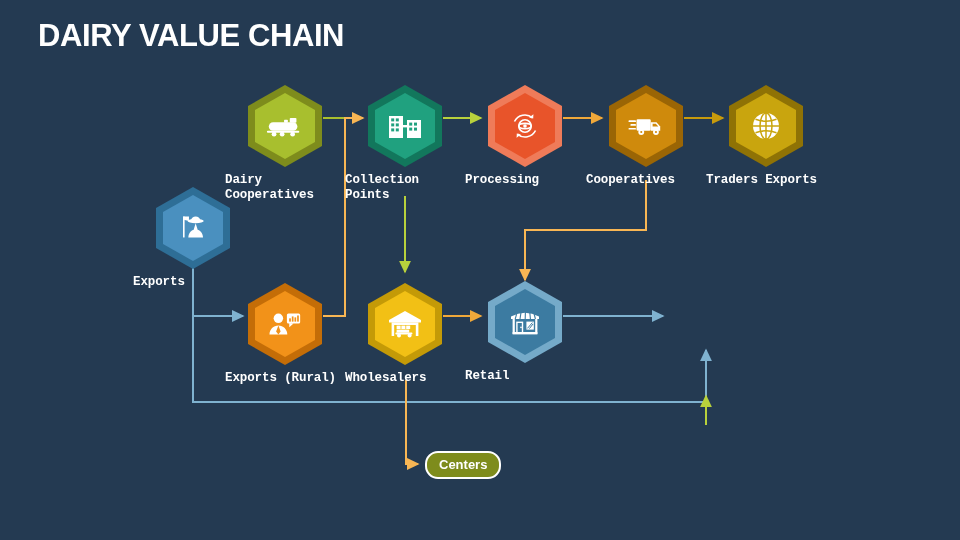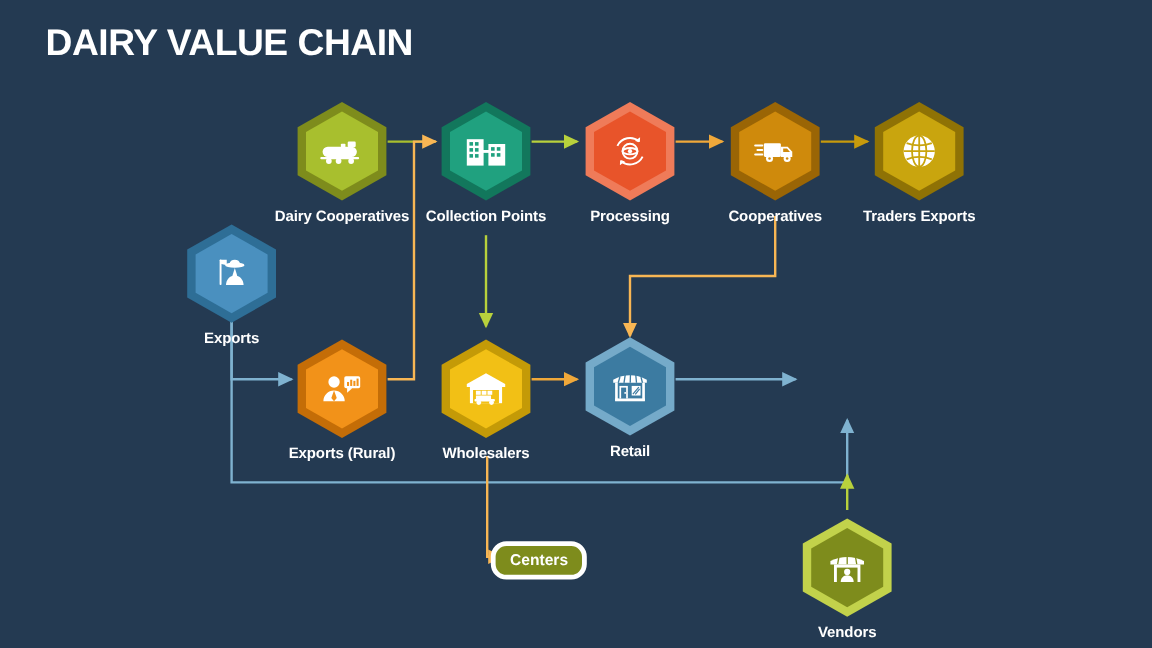--- a/index.html
+++ b/index.html
@@ -15,38 +15,38 @@
   #title{
     position:absolute;left:38px;top:18px;
     font-size:31px;font-weight:bold;letter-spacing:-0.4px;
     color:#ffffff;white-space:nowrap;
   }
 
   
   #wires{position:absolute;left:0;top:0;width:960px;height:540px;}
 
   
-  .node{position:absolute;width:120px;margin-left:-60px;text-align:center;}
+  .node{position:absolute;width:120px;margin-left:-60px;font-family:Liberation Mono, monospace;}
   .hexwrap{position:relative;width:76px;height:84px;margin:0 auto;}
   .hexwrap svg{position:absolute;left:0;top:0;}
   .hexicon{
     position:absolute;left:0;top:0;width:76px;height:84px;
     display:flex;align-items:center;justify-content:center;
   }
   .hexicon svg{position:static;}
   .caption{
     margin-top:5px;color:#ffffff;font-size:12.5px;font-weight:bold;
     line-height:15px;letter-spacing:-0.1px;
   }
 
   
   #centers{
-    position:absolute;left:409px;top:451px;
+    position:absolute;left:425px;top:451px;
     padding:4px 12px 5px 12px;
-    background:#7e8c1c;border:4px solid #ffffff;border-radius:13px;
+    background:#7e8c1c;border:2px solid #ffffff;border-radius:13px;
     color:#ffffff;font-size:13px;font-weight:bold;line-height:15px;
   }
 </style>
 </head>
 <body>
 
 <div id="stage">
 
   <div id="title">DAIRY VALUE CHAIN</div>
 
@@ -308,39 +308,16 @@
             <line x1="19.4" y1="21.4" x2="24.4" y2="15.6"></line>
             <line x1="21.4" y1="21.6" x2="25" y2="17"></line>
           </g>
         </svg>
       </span>
     </div>
     <div class="caption">Retail</div>
   </div>
 
 
-  <div class="node" style="left:706px;top:431px;">
-    <div class="hexwrap">
-      <svg width="76" height="84" viewBox="0 0 76 84">
-        <polygon points="38,1 75,22 75,62 38,83 1,62 1,22" fill="#c2d24b"></polygon>
-        <polygon points="38,9 68,26 68,58 38,75 8,58 8,26" fill="#7e8c1c"></polygon>
-      </svg>
-      <span class="hexicon">
-        <svg width="32" height="30" viewBox="0 0 32 30" fill="#ffffff">
-          <path d="M2 9.6 Q16 2.6 30 9.6 L30 12.4 L2 12.4 Z"></path>
-          <g stroke="#7e8c1c" stroke-width="1.1">
-            <line x1="9" y1="6.6" x2="8" y2="12.4"></line>
-            <line x1="16" y1="4.6" x2="16" y2="12.4"></line>
-            <line x1="23" y1="6.6" x2="24" y2="12.4"></line>
-          </g>
-          <rect x="5" y="12.4" width="22" height="14.6"></rect>
-          <rect x="7.4" y="15" width="17.2" height="12" fill="#7e8c1c"></rect>
-          <circle cx="16" cy="18.6" r="2.6" fill="#ffffff"></circle>
-          <path d="M10.6 27 c0-3.3 2.4-5.6 5.4-5.6s5.4 2.3 5.4 5.6z" fill="#ffffff"></path>
-        </svg>
-      </span>
-    </div>
-    <div class="caption">Vendors</div>
-  </div>
 
   <div id="centers">Centers</div>
 
 </div>
 
 </body></html>

